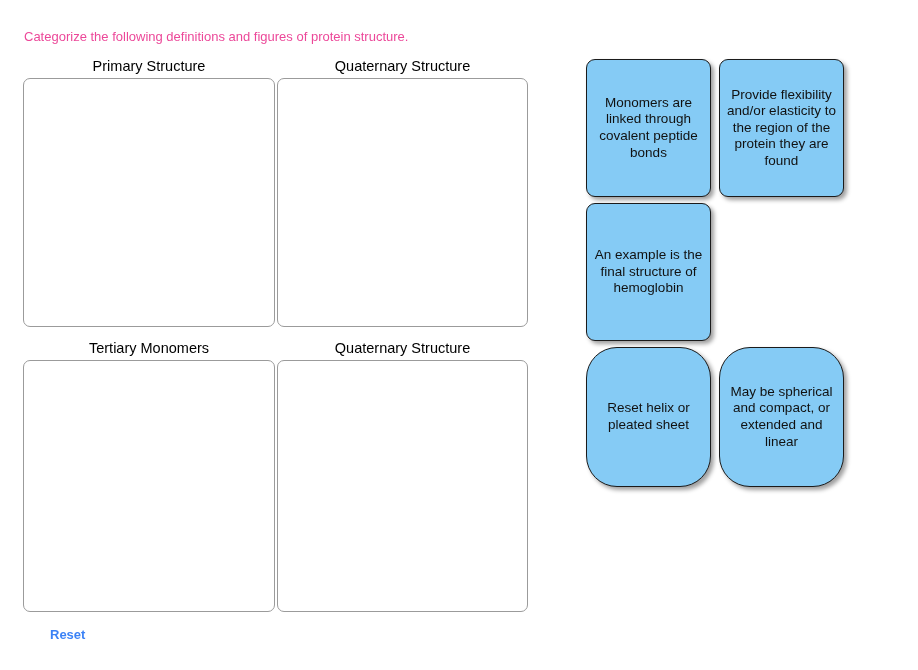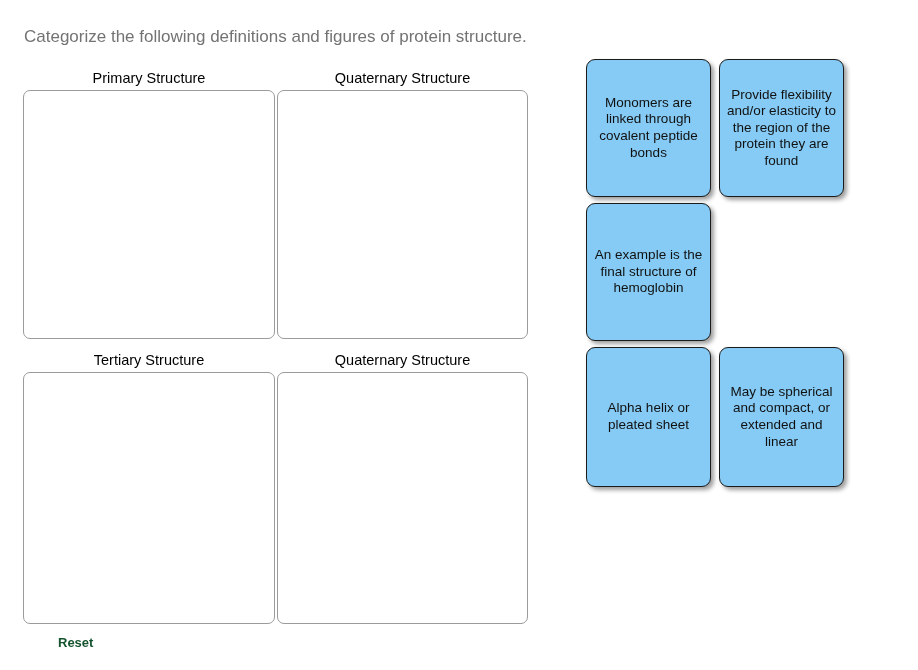--- a/index.html
+++ b/index.html
@@ -14,31 +14,31 @@
     color: #000000;
     overflow: hidden;
     position: relative;
   }
 
   
   #prompt {
     position: absolute;
     left: 24px;
     top: 29px;
-    font-size: 17px;
+    font-size: 13px;
     line-height: 16px;
-    color: #737373;
+    color: #ec4899;
     white-space: nowrap;
   }
 
   
   #zones {
     position: absolute;
     left: 0;
-    top: 16px;
+    top: 4px;
     width: 540px;
     height: 604px;
     text-decoration: underline;
   }
   .zone-wrap {
     position: absolute;
   }
   .zone-label {
     position: absolute;
     left: 0;
@@ -71,25 +71,25 @@
   #zone-quaternary .zone-box{ top: 21px; width: 100%; height: 252px; }
 
   
   #reset-button {
     position: absolute;
     left: 50px;
     top: 627px;
     font-size: 13px;
     font-weight: bold;
     line-height: 16px;
-    color: #14532d;
+    color: #3b82f6;
     background: none;
     border: none;
     padding: 0;
-    margin: 8px;
+    margin: 0;
     cursor: pointer;
     font-family: "Liberation Sans", sans-serif;
   }
 
   
   #tray {
     position: absolute;
     left: 586px;
     top: 59px;
     width: 224px;
@@ -114,42 +114,42 @@
     cursor: move;
     user-select: none;
   }
   .card .card-text { display: block; width: 100%; }
 
   
   .col-a { left: 0px; }
   .col-b { left: 133px; }
   .row-1 { top: 0px;   height: 138px; }
   .row-2 { top: 144px; height: 138px; }
-  .row-3 { top: 288px; height: 140px; }
+  .row-3 { top: 288px; height: 140px; border-radius: 31px; }
   .row-4 { top: 434px; height: 134px; }
 </style>
 </head>
 <body>
 
 <div id="prompt">Categorize the following definitions and figures of protein structure.</div>
 
 <div id="zones">
 
   <div class="zone-wrap" id="zone-primary">
     <div class="zone-label">Primary Structure</div>
     <div class="zone-box"></div>
   </div>
 
   <div class="zone-wrap" id="zone-secondary">
     <div class="zone-label">Quaternary Structure</div>
     <div class="zone-box"></div>
   </div>
 
   <div class="zone-wrap" id="zone-tertiary">
-    <div class="zone-label">Tertiary Structure</div>
+    <div class="zone-label">Tertiary Monomers</div>
     <div class="zone-box"></div>
   </div>
 
   <div class="zone-wrap" id="zone-quaternary">
     <div class="zone-label">Quaternary Structure</div>
     <div class="zone-box"></div>
   </div>
 
 </div>
 
@@ -164,21 +164,21 @@
   <div class="card col-a row-2">
     <span class="card-text">An example is the final structure of hemoglobin</span>
   </div>
 
   <div class="card col-b row-1">
     <span class="card-text">Provide flexibility and/or elasticity to the region of the protein they are found</span>
   </div>
 
 
   <div class="card col-a row-3">
-    <span class="card-text">Alpha helix or pleated sheet</span>
+    <span class="card-text">Reset helix or pleated sheet</span>
   </div>
 
   <div class="card col-b row-3">
     <span class="card-text">May be spherical and compact, or extended and linear</span>
   </div>
 
 
 
 </div>
 

